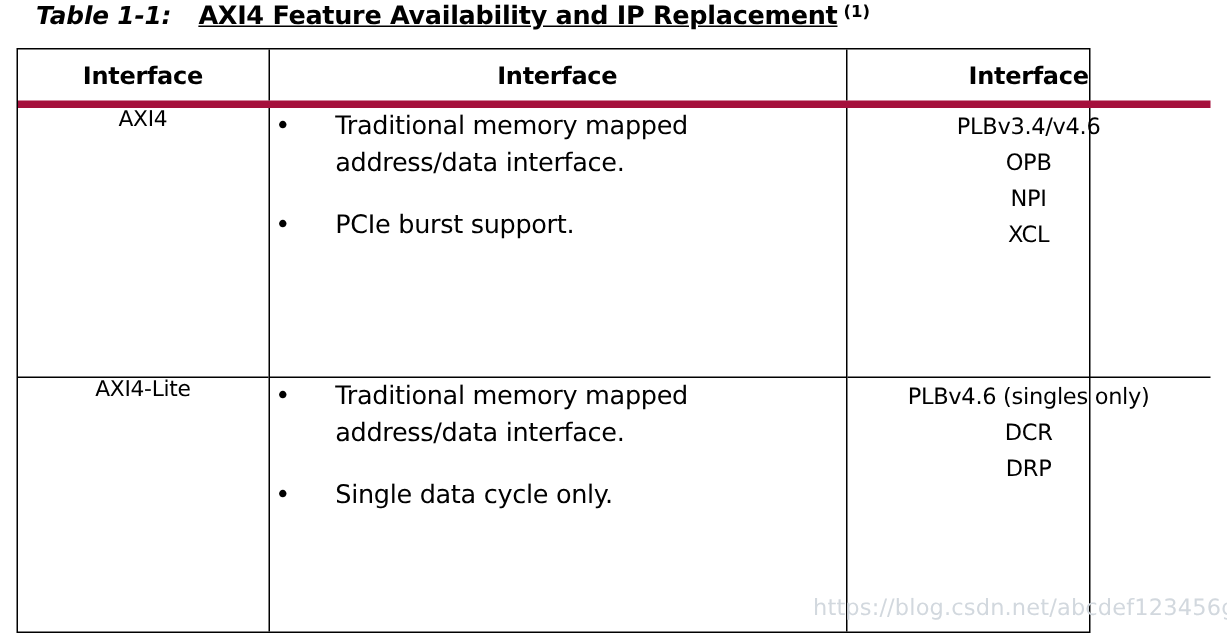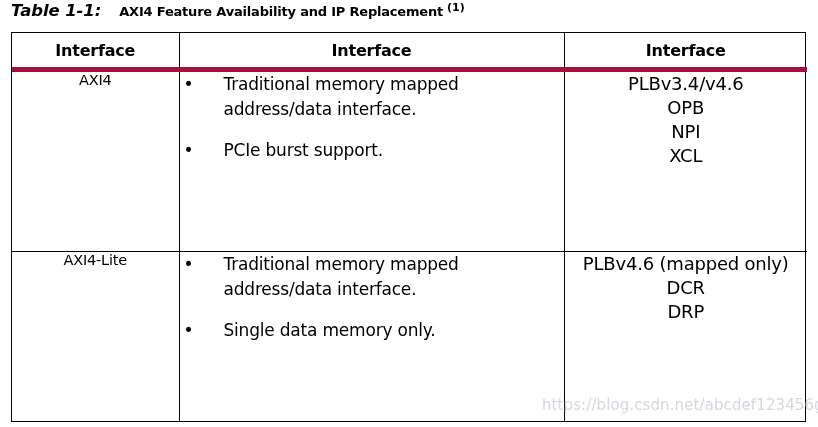--- a/index.html
+++ b/index.html
@@ -12,53 +12,54 @@
     height: 427px;
     position: relative;
     font-family: "DejaVu Sans", "Liberation Sans", sans-serif;
     color: #000000;
     overflow: hidden;
   }
 
   
   .caption {
     position: absolute;
-    left: 11px;
+    left: 24px;
     top: 1px;
     height: 28px;
     display: flex;
     align-items: baseline;
     white-space: nowrap;
   }
   .caption-label {
     font-style: italic;
     font-weight: bold;
     font-size: 16.5px;
     letter-spacing: -0.1px;
   }
   .caption-title {
     font-weight: bold;
-    font-size: 13px;
+    font-size: 17px;
     margin-left: 18px;
     letter-spacing: -0.2px;
+    text-decoration: underline;
   }
   .caption-sup {
     font-weight: bold;
     font-size: 11px;
     margin-left: 4px;
     position: relative;
     top: -5px;
   }
 
   
   .table-wrap {
     position: absolute;
     left: 11px;
     top: 32px;
-    width: 795px;
+    width: 716px;
     height: 390px;
     box-sizing: border-box;
     border: 1.6px solid #000000;
     background: #ffffff;
   }
 
   .tbl {
     width: 100%;
     height: 100%;
     border-collapse: collapse;
@@ -135,21 +136,21 @@
   .cell-replaces {
     text-align: center;
     padding-top: 8px;
   }
   .replaces-list {
     list-style: none;
     margin: 0;
     padding: 0;
   }
   .replaces-list li {
-    font-size: 18px;
+    font-size: 15px;
     line-height: 24px;
     letter-spacing: -0.2px;
   }
 
   
   .watermark {
     position: absolute;
     left: 542px;
     top: 396px;
     font-size: 15px;
@@ -215,27 +216,27 @@
       <tr class="row-sep">
         <td class="cell-interface">AXI4-Lite</td>
         <td class="cell-features sep-left">
           <ul class="bullets">
             <li>
               <span class="bullet-dot">•</span>
               <span>Traditional memory mapped address/data interface.</span>
             </li>
             <li>
               <span class="bullet-dot">•</span>
-              <span>Single data memory only.</span>
+              <span>Single data cycle only.</span>
             </li>
           </ul>
         </td>
         <td class="cell-replaces sep-left">
           <ul class="replaces-list">
-            <li>PLBv4.6 (mapped only)</li>
+            <li>PLBv4.6 (singles only)</li>
             <li>DCR</li>
             <li>DRP</li>
           </ul>
         </td>
       </tr>
 
 
     </tbody>
   </table>
 </div>

